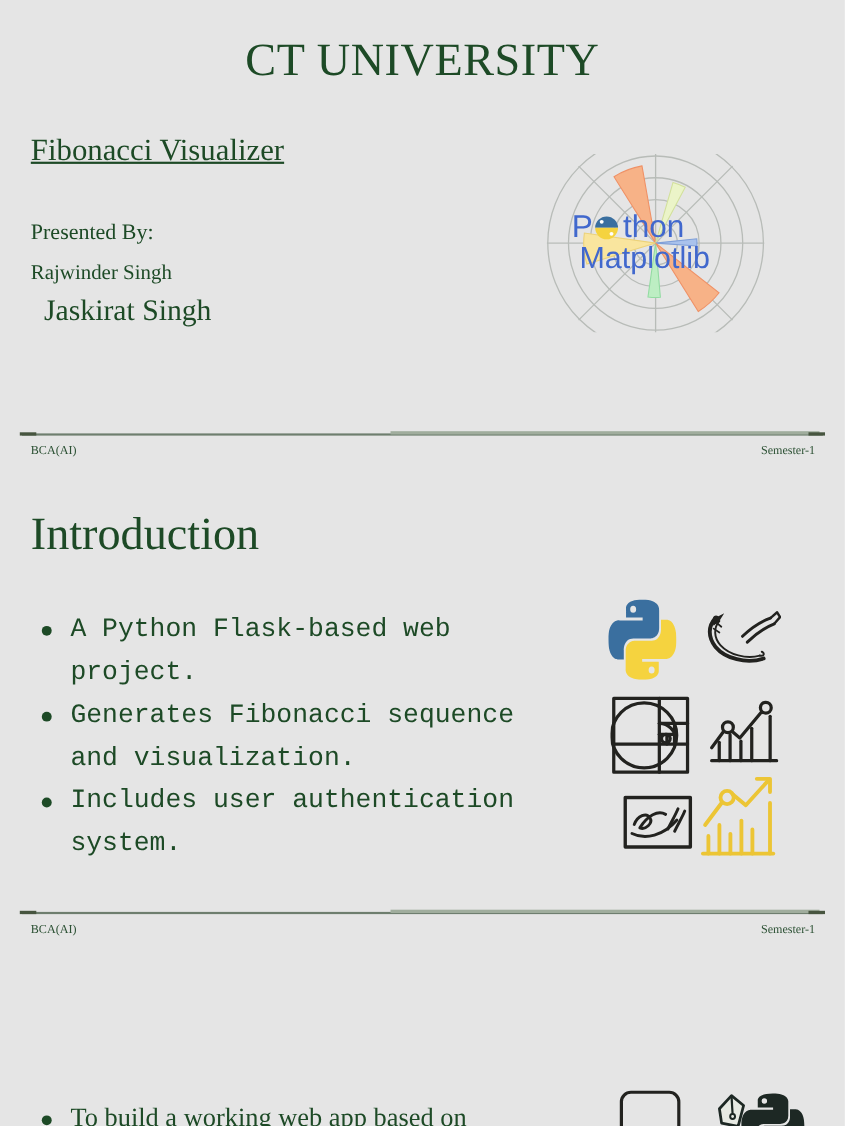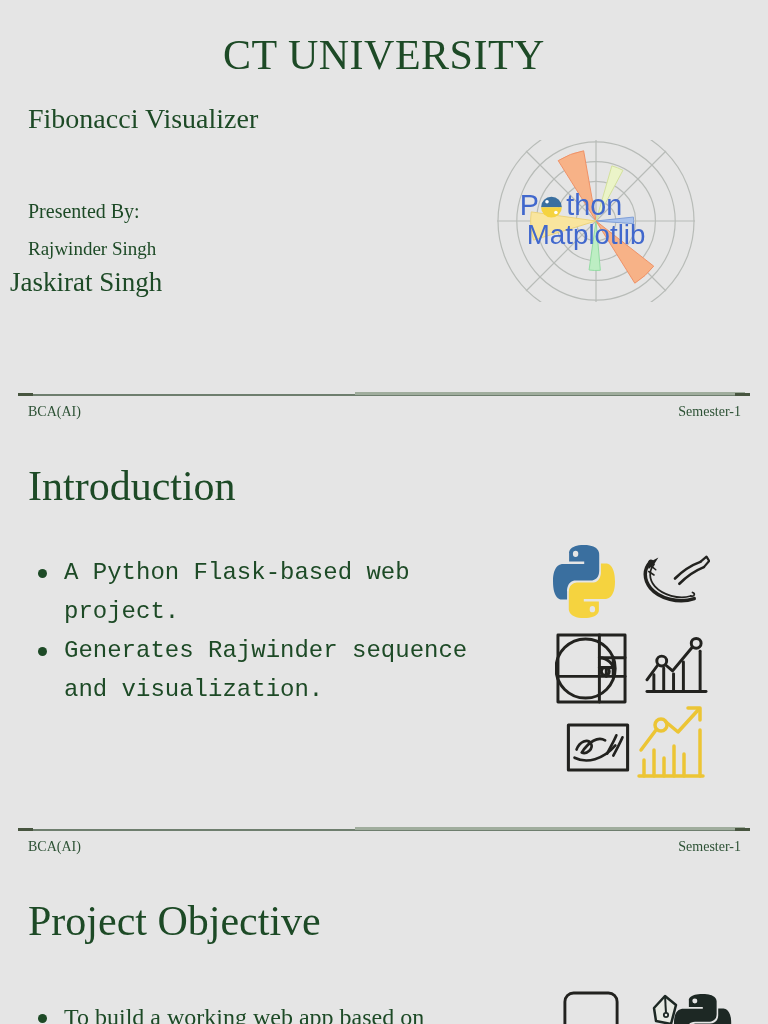--- a/index.html
+++ b/index.html
@@ -4,39 +4,39 @@
 <style>
   * { margin:0; padding:0; box-sizing:border-box; }
   html,body { width:768px; height:1024px; }
   body { font-family:"Liberation Serif", serif; }
   .page {
     position:relative; width:768px; height:1024px;
     background:#e5e5e5; color:#1d4a26; overflow:hidden;
   }
   .abs { position:absolute; }
   .title-main { left:0; right:0; top:31px; text-align:center; font-size:42px; letter-spacing:0.5px; }
-  .subtitle   { left:28px; top:103px; font-size:28px; }
+  .subtitle   { left:28px; top:121px; font-size:28px;text-decoration:underline; }
   .presented  { left:28px; top:200px; font-size:20px; }
   .presenter1 { left:28px; top:238px; font-size:19px; }
-  .presenter2 { left:10px; top:267px; font-size:27px; }
+  .presenter2 { left:40px; top:267px; font-size:27px; }
   .h2 { left:28px; font-size:42px;font-family:Liberation Serif, serif; }
   .h2-intro { top:462px; }
   .h2-objective { top:897px; }
   .bullets { list-style:none; left:36px; width:452px; }
   .bullets li { position:relative; padding-left:28px; font-size:24px; line-height:39px; }
   .bullets li::before {
     content:""; position:absolute; left:2px; top:16px;
     width:9px; height:9px; border-radius:50%; background:#1d4a26;
   }
   .bullets-intro { top:553px;font-family:Liberation Mono, monospace; }
   .bullets-objective { top:998px; }
   .divider-base { left:20px; width:728px; height:2px; background:#6e7e6e; }
   .divider-thick { left:355px; width:390px; height:3px; background:#a0ad9d; }
   .divider-tick { width:15px; height:3px; background:#47553f; }
-  .footer-text { font-size:14px; color:#2c5134; }
+  .footer-text { font-size:11px; color:#2c5134; }
   svg { display:block; }
   .sketch { stroke:#22221f; fill:none; stroke-linecap:round; stroke-linejoin:round; }
   .ylw { stroke:#ecc535; fill:none; stroke-linecap:round; stroke-linejoin:round; }
   .logo-text { font-family:"Liberation Sans", sans-serif; fill:#4168cd; }
 </style>
 </head>
 <body>
 
 <div class="page">
 
@@ -83,21 +83,22 @@
     <div class="abs divider-tick" style="left:18px; top:392.5px;"></div>
     <div class="abs divider-tick" style="left:735px; top:392.5px;"></div>
     <div class="abs footer-text" style="left:28px; top:404px;">BCA(AI)</div>
     <div class="abs footer-text" style="right:27px; top:404px;">Semester-1</div>
   </div>
 
   <div class="abs h2 h2-intro">Introduction</div>
 
   <ul class="abs bullets bullets-intro">
     <li>A Python Flask-based web project.</li>
-    <li>Generates Rajwinder sequence and visualization.</li>
+    <li>Generates Fibonacci sequence and visualization.</li>
+    <li>Includes user authentication system.</li>
   </ul>
 
   <div class="abs" style="left:553px; top:545px;">
     <svg width="62" height="73" viewBox="0 0 110 110" preserveAspectRatio="none">
       <defs>
         <path id="py-top" d="M55 0C27 0 28.6 12.2 28.6 12.2l0 12.6h26.8v3.8H18S0 26.6 0 54.9s15.7 27.3 15.7 27.3h9.3V69.1s-.5-15.7 15.4-15.7h26.6S82 53.6 82 39V14.7S84.3 0 55 0zM40.1 8.5a4.8 4.8 0 1 1 0 9.6 4.8 4.8 0 0 1 0-9.6z"></path>
         <path id="py-bottom" d="M55 110c28 0 26.4-12.2 26.4-12.2l0-12.6H54.6v-3.8h37.4s18 2 18-26.3-15.7-27.3-15.7-27.3h-9.3v13.1s.5 15.7-15.4 15.7H43s-15-.2-15 14.4v24.2S25.7 110 55 110zm14.9-8.5a4.8 4.8 0 1 1 0-9.6 4.8 4.8 0 0 1 0 9.6z"></path>
       </defs>
       <use href="#py-top" fill="#3a6f9f" fill-rule="evenodd"></use>
       <use href="#py-bottom" fill="#f5d33f" fill-rule="evenodd"></use>
@@ -183,21 +184,20 @@
 
   <div>
     <div class="abs divider-base" style="top:829px;"></div>
     <div class="abs divider-thick" style="top:827px;"></div>
     <div class="abs divider-tick" style="left:18px; top:827.5px;"></div>
     <div class="abs divider-tick" style="left:735px; top:827.5px;"></div>
     <div class="abs footer-text" style="left:28px; top:839px;">BCA(AI)</div>
     <div class="abs footer-text" style="right:27px; top:839px;">Semester-1</div>
   </div>
 
-  <div class="abs h2 h2-objective">Project Objective</div>
 
   <ul class="abs bullets bullets-objective">
     <li>To build a working web app based on</li>
   </ul>
 
   <div class="abs" style="left:562px; top:990px;">
     <svg width="58" height="60" viewBox="0 0 60 62">
       <rect x="3" y="3" width="54" height="70" rx="9" class="sketch" stroke-width="3"></rect>
     </svg>
   </div>

